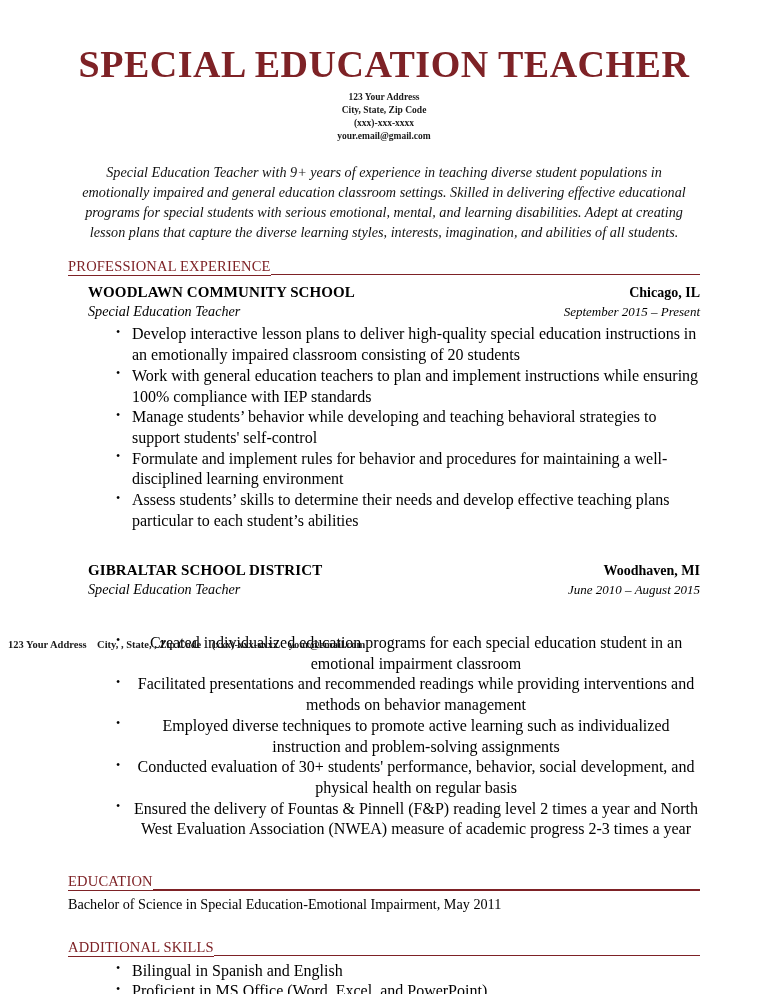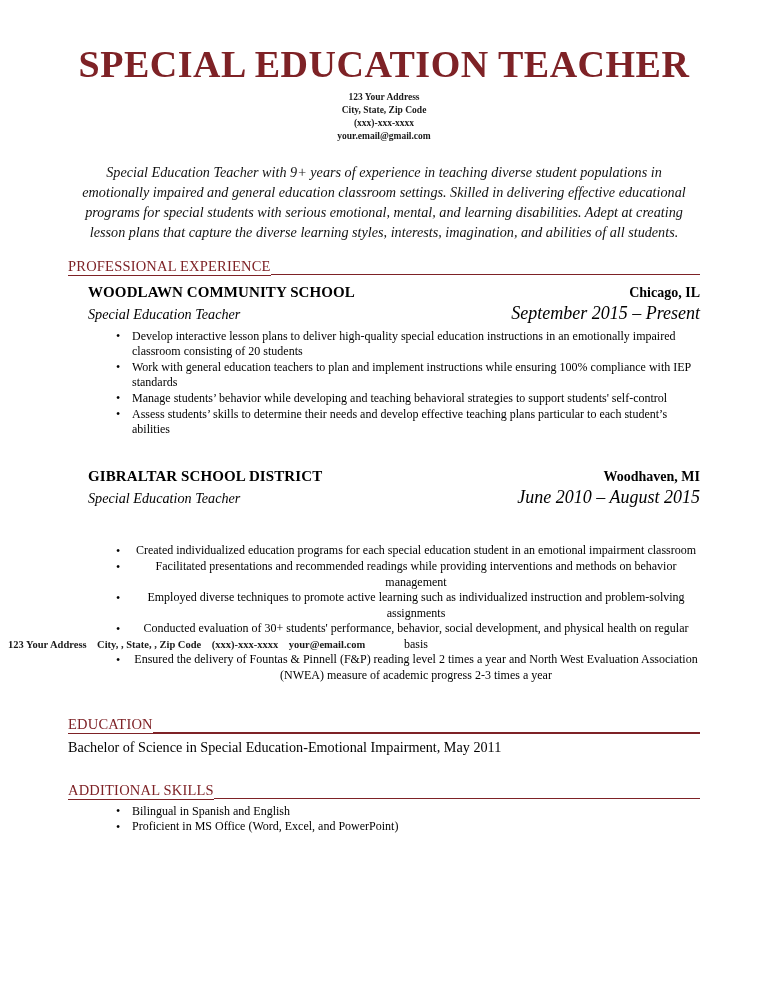--- a/index.html
+++ b/index.html
@@ -98,33 +98,33 @@
   }
   .job-location {
     font-size: 14px;
     font-weight: bold;
   }
   .job-title {
     font-size: 14.2px;
     font-style: italic;
   }
   .job-dates {
-    font-size: 18px;
+    font-size: 13px;
     font-style: italic;
   }
 
   ul.bullets {
     margin: 3px 0 0 0;
     padding: 0 0 0 48px;
     list-style: none;
   }
   ul.bullets.extra-gap { margin-top: 34px; text-align: center; }
   ul.bullets li {
     position: relative;
-    font-size: 12px;
+    font-size: 16px;
     line-height: 1.295;
     padding-left: 16px;
     margin-bottom: 0px;
   }
   ul.bullets li::before {
     content: "\2022";
     position: absolute;
     left: 0;
     top: -0.5px;
     font-size: 12px;
@@ -198,20 +198,21 @@
         <span class="job-location">Chicago, IL</span>
       </div>
       <div class="job-row">
         <span class="job-title">Special Education Teacher</span>
         <span class="job-dates">September 2015 – Present</span>
       </div>
       <ul class="bullets">
         <li>Develop interactive lesson plans to deliver high-quality special education instructions in an emotionally impaired classroom consisting of 20 students</li>
         <li>Work with general education teachers to plan and implement instructions while ensuring 100% compliance with IEP standards</li>
         <li>Manage students’ behavior while developing and teaching behavioral strategies to support students' self-control</li>
+        <li>Formulate and implement rules for behavior and procedures for maintaining a well-disciplined learning environment</li>
         <li>Assess students’ skills to determine their needs and develop effective teaching plans particular to each student’s abilities</li>
       </ul>
     </div>
 
     <div class="spacer-lg"></div>
 
     <div class="job">
       <div class="job-row">
         <span class="job-company">GIBRALTAR SCHOOL DISTRICT</span>
         <span class="job-location">Woodhaven, MI</span>

